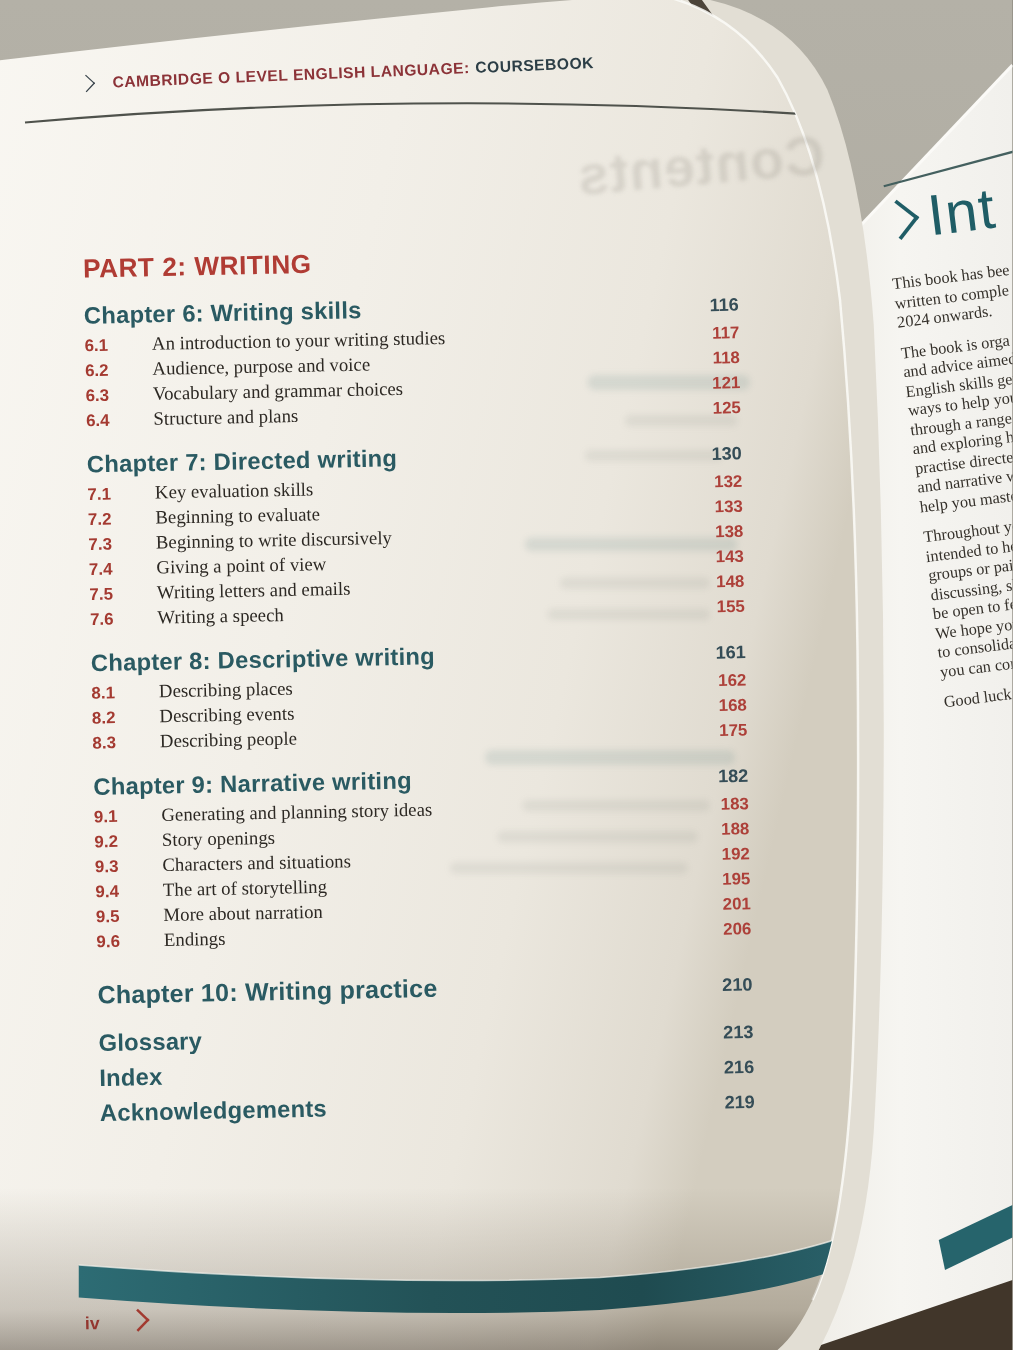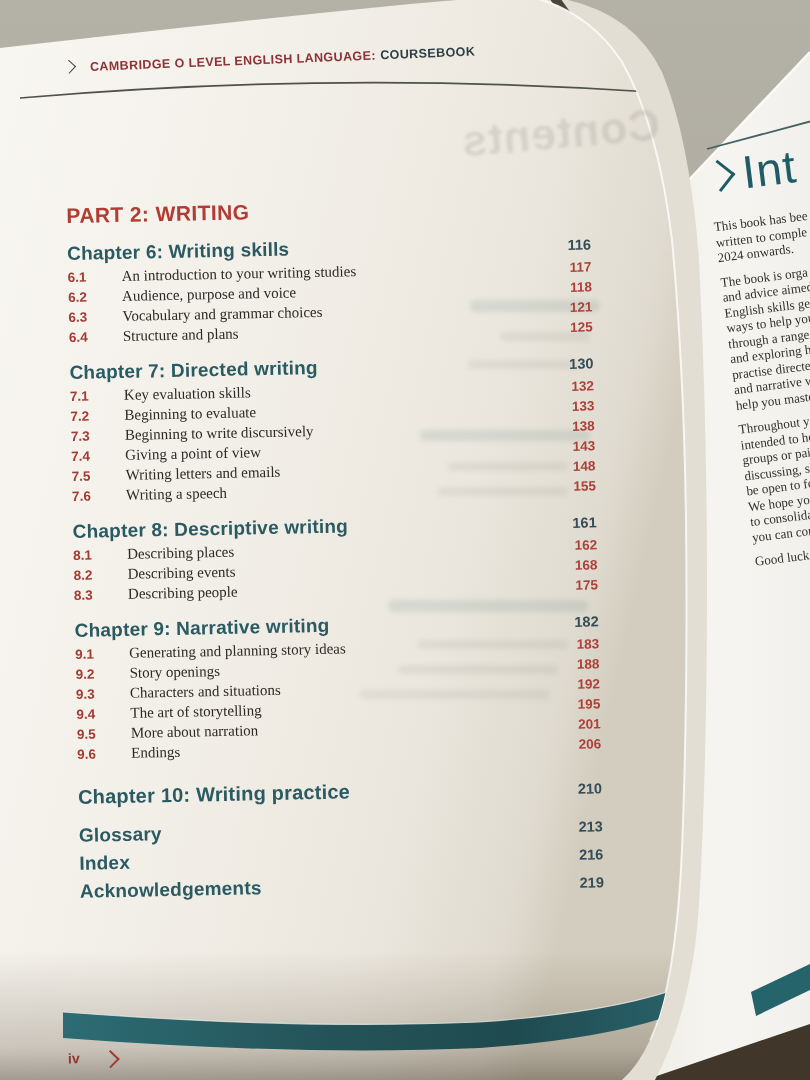--- a/index.html
+++ b/index.html
@@ -35,21 +35,21 @@
   .row-num{font-size:13.5px;font-weight:700;color:#a43a31;}
   .row-title{font-family:"Liberation Serif",serif;font-size:15px;color:#2d2924;}
   .row-page{font-size:13.5px;font-weight:600;color:#ad4039;text-align:right;}
   .end-ch10{display:flex;justify-content:space-between;align-items:baseline;margin:20px 0 16px;}
   .end-ch10 .t{font-size:20px;font-weight:600;letter-spacing:.2px;color:#2a5a62;}
   .end-row{display:flex;justify-content:space-between;align-items:baseline;height:20px;margin-bottom:8px;}
   .end-row .t{font-size:19px;font-weight:700;letter-spacing:.2px;color:#2a5a62;}
   .end-page{font-size:14.5px;font-weight:600;color:#354d57;width:56px;text-align:right;}
 
   
-  .footer{position:absolute;left:68px;top:1050px;display:flex;align-items:flex-end;gap:24px;
+  .footer{position:absolute;left:68px;top:1050px;display:flex;align-items:flex-start;gap:24px;
           transform:rotate(-1deg);}
   .footer .lbl{font-size:14px;font-weight:700;color:#93362f;}
   .chev-red{display:inline-block;width:11px;height:11px;border-top:2px solid #a23a30;
             border-right:2px solid #a23a30;transform:rotate(45deg);}
 
   
   .rp{position:absolute;left:704px;top:146px;width:150px;
       transform:rotate(-7deg);transform-origin:0 0;}
   .rp-head{display:flex;align-items:center;gap:12px;height:62px;margin-bottom:12px;}
   .chev-teal{display:inline-block;width:20px;height:20px;border-top:3px solid #1f5d66;

